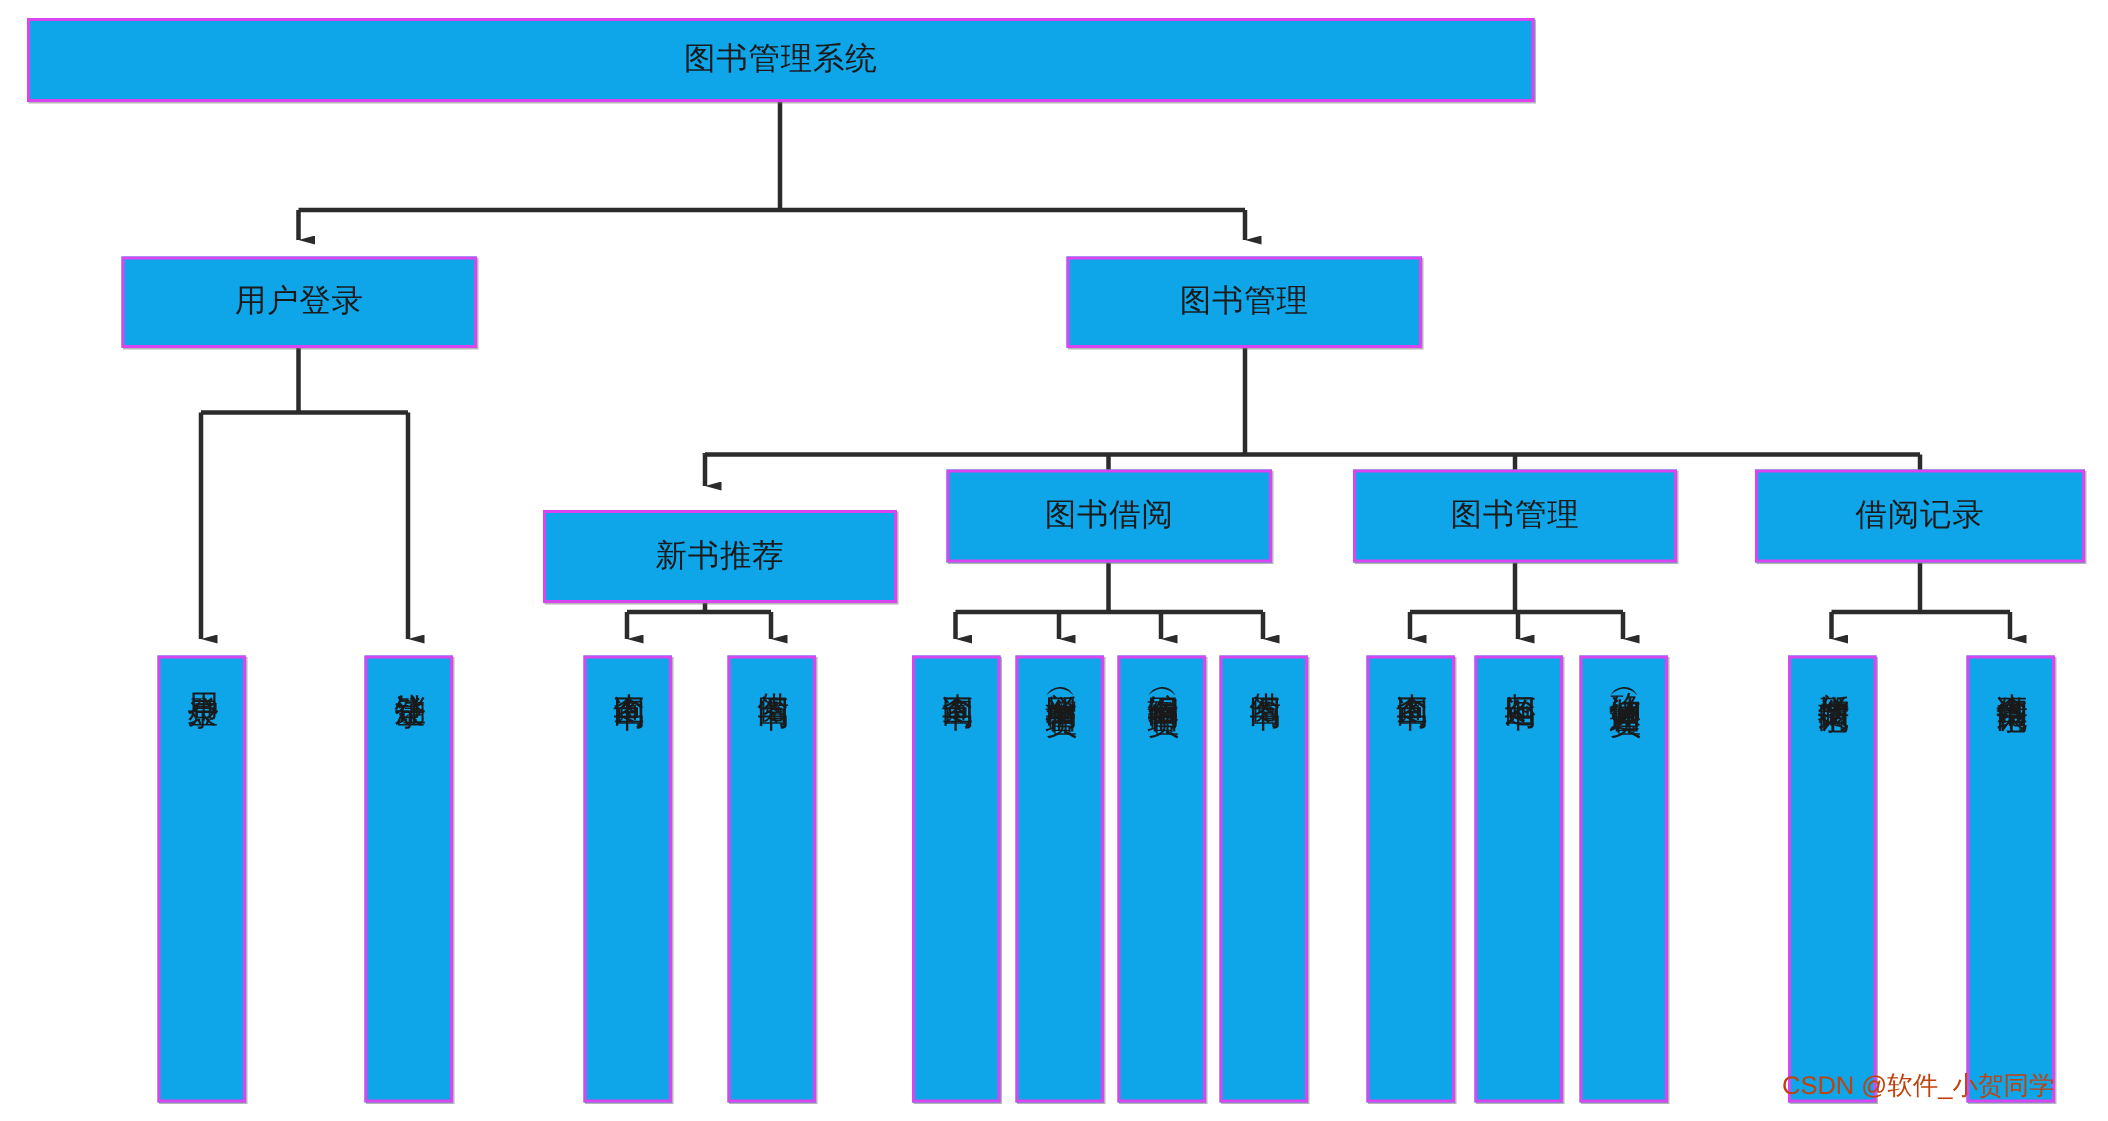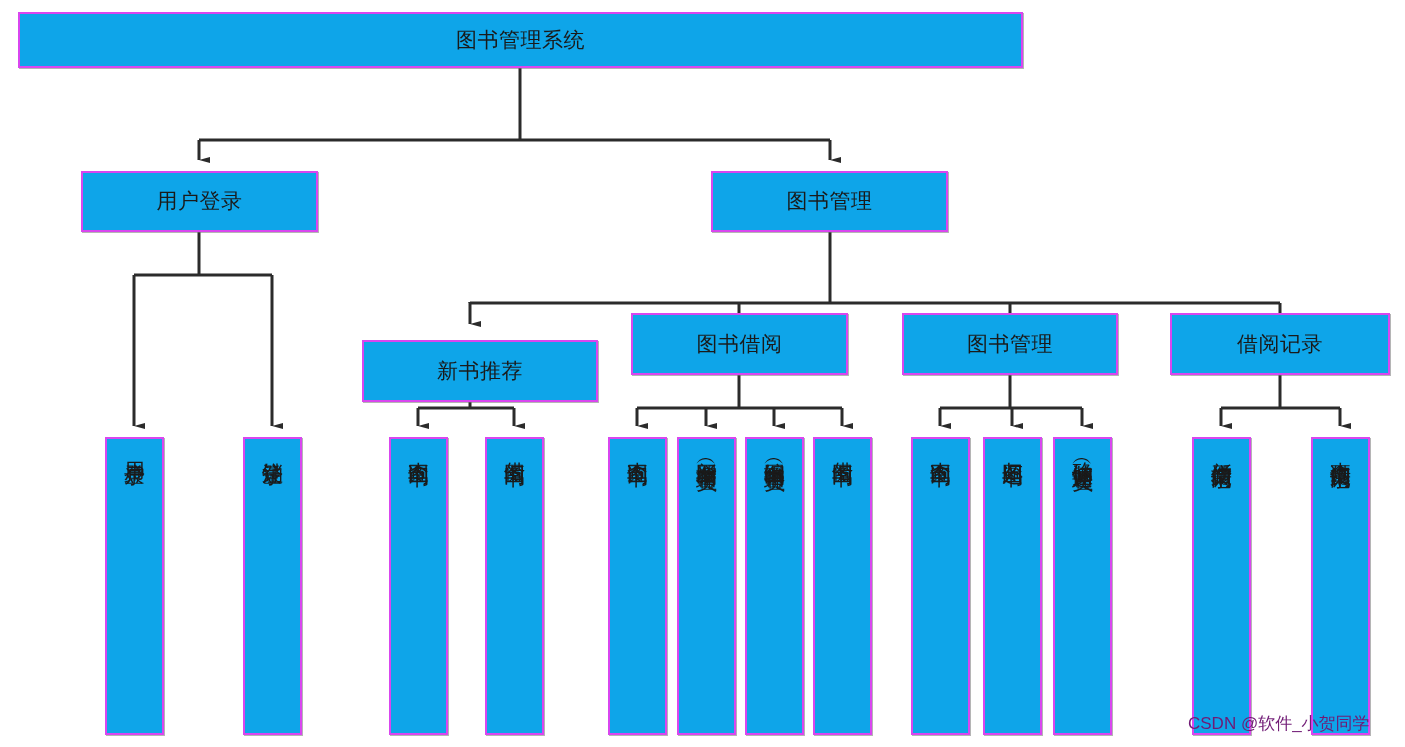--- a/index.html
+++ b/index.html
@@ -59,21 +59,21 @@
     font-size: 21px;
     line-height: 1.05;
     letter-spacing: 1.5px;
     max-height: 100%;
   }
   #watermark {
     position: absolute;
     left: 1188px;
     top: 712px;
     font-size: 17px;
-    color: #701a75;
+    color: #c2410c;
     white-space: nowrap;
     pointer-events: none;
   }
 </style>
 </head>
 <body>
 
 <div id="canvas">
 
   <svg id="edges" viewBox="0 0 1405 747" xmlns="http://www.w3.org/2000/svg">

